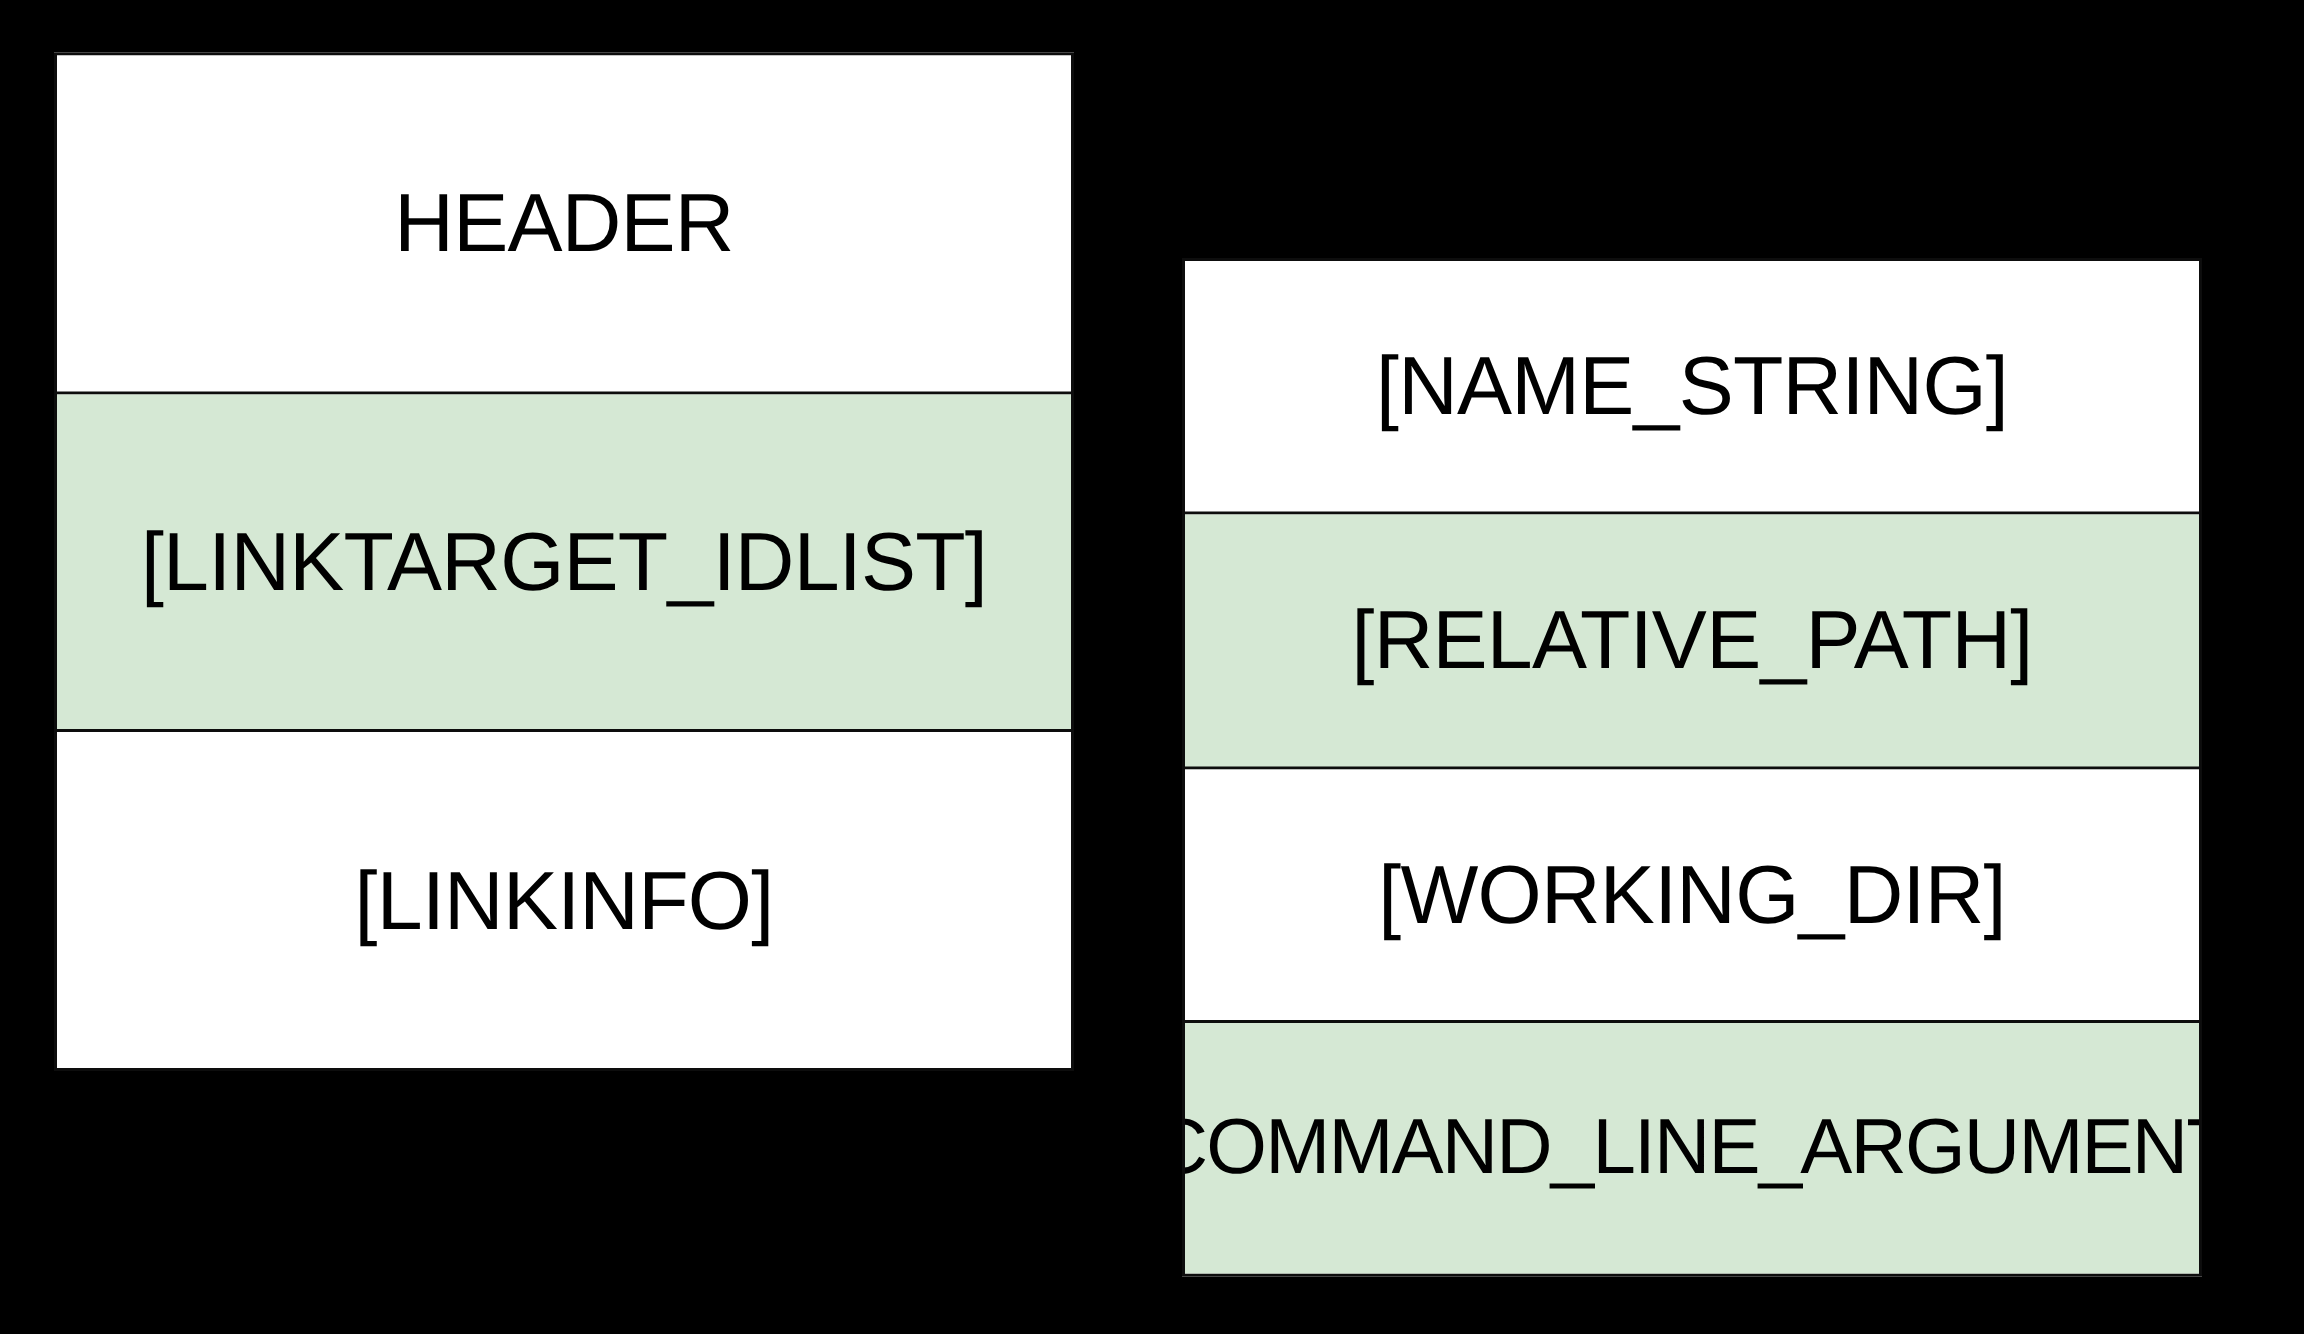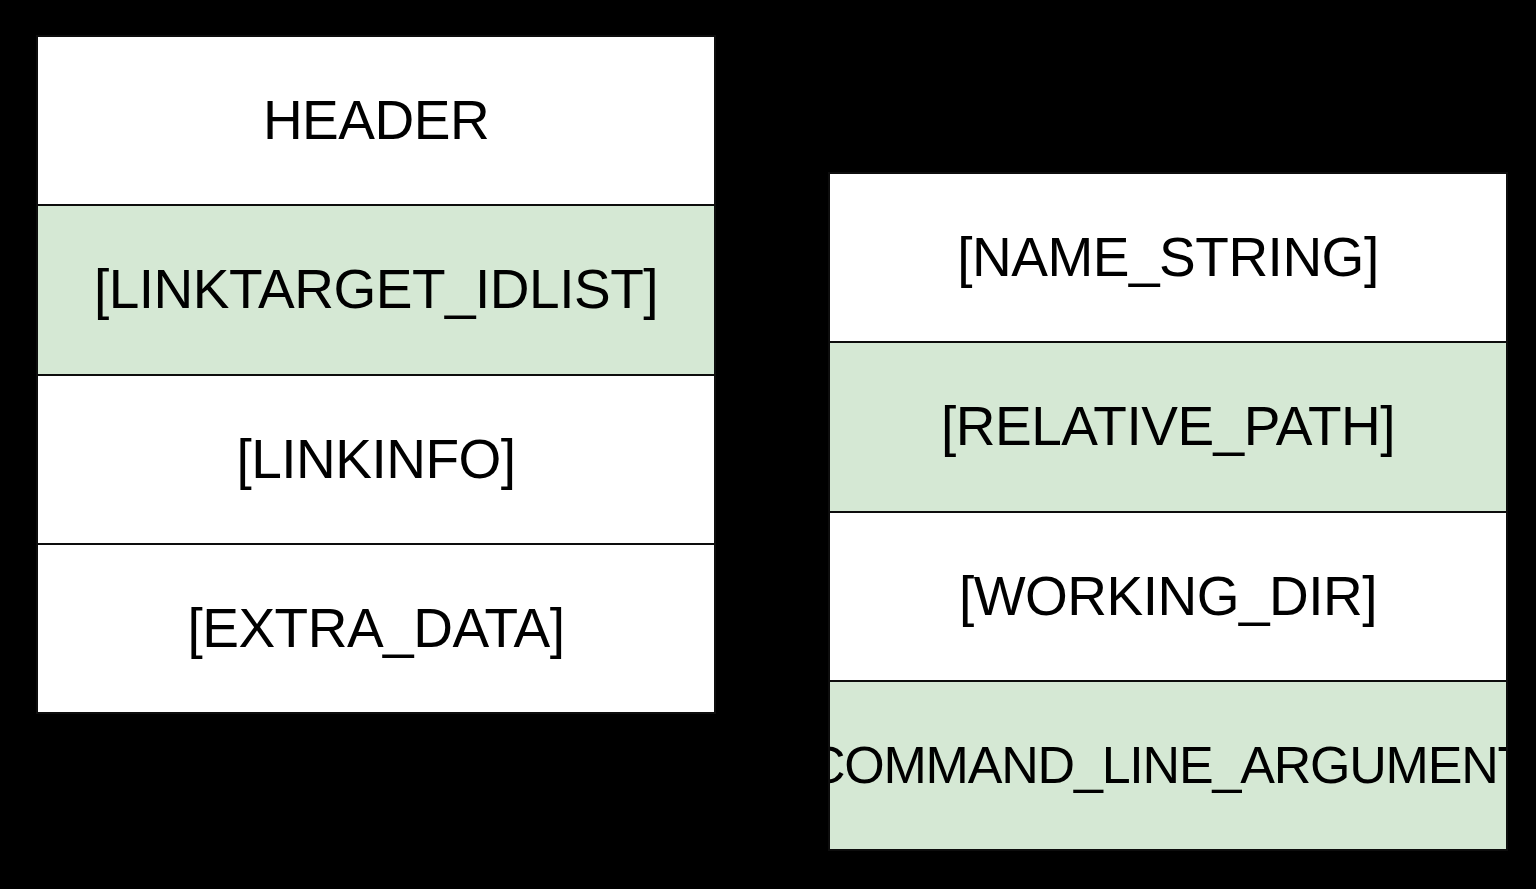--- a/index.html
+++ b/index.html
@@ -28,21 +28,21 @@
   
   #lnk-structure-table {
     left: 36px;
     top: 35px;
     width: 680px;
     height: 679px;
   }
 
   
   #string-data-table {
-    left: 828px;
+    left: 788px;
     top: 172px;
     width: 680px;
     height: 679px;
   }
 
   .struct-row {
     box-sizing: border-box;
     flex: 1 1 0;
     display: flex;
     align-items: center;
@@ -83,23 +83,20 @@
 
   <div class="struct-row highlight">
     <span class="row-label">[LINKTARGET_IDLIST]</span>
   </div>
 
   <div class="struct-row">
     <span class="row-label">[LINKINFO]</span>
   </div>
 
 
-  <div class="struct-row">
-    <span class="row-label">[EXTRA_DATA]</span>
-  </div>
 </div>
 
 <div class="structure-table" id="string-data-table">
 
   <div class="struct-row">
     <span class="row-label">[NAME_STRING]</span>
   </div>
 
   <div class="struct-row highlight">
     <span class="row-label">[RELATIVE_PATH]</span>

